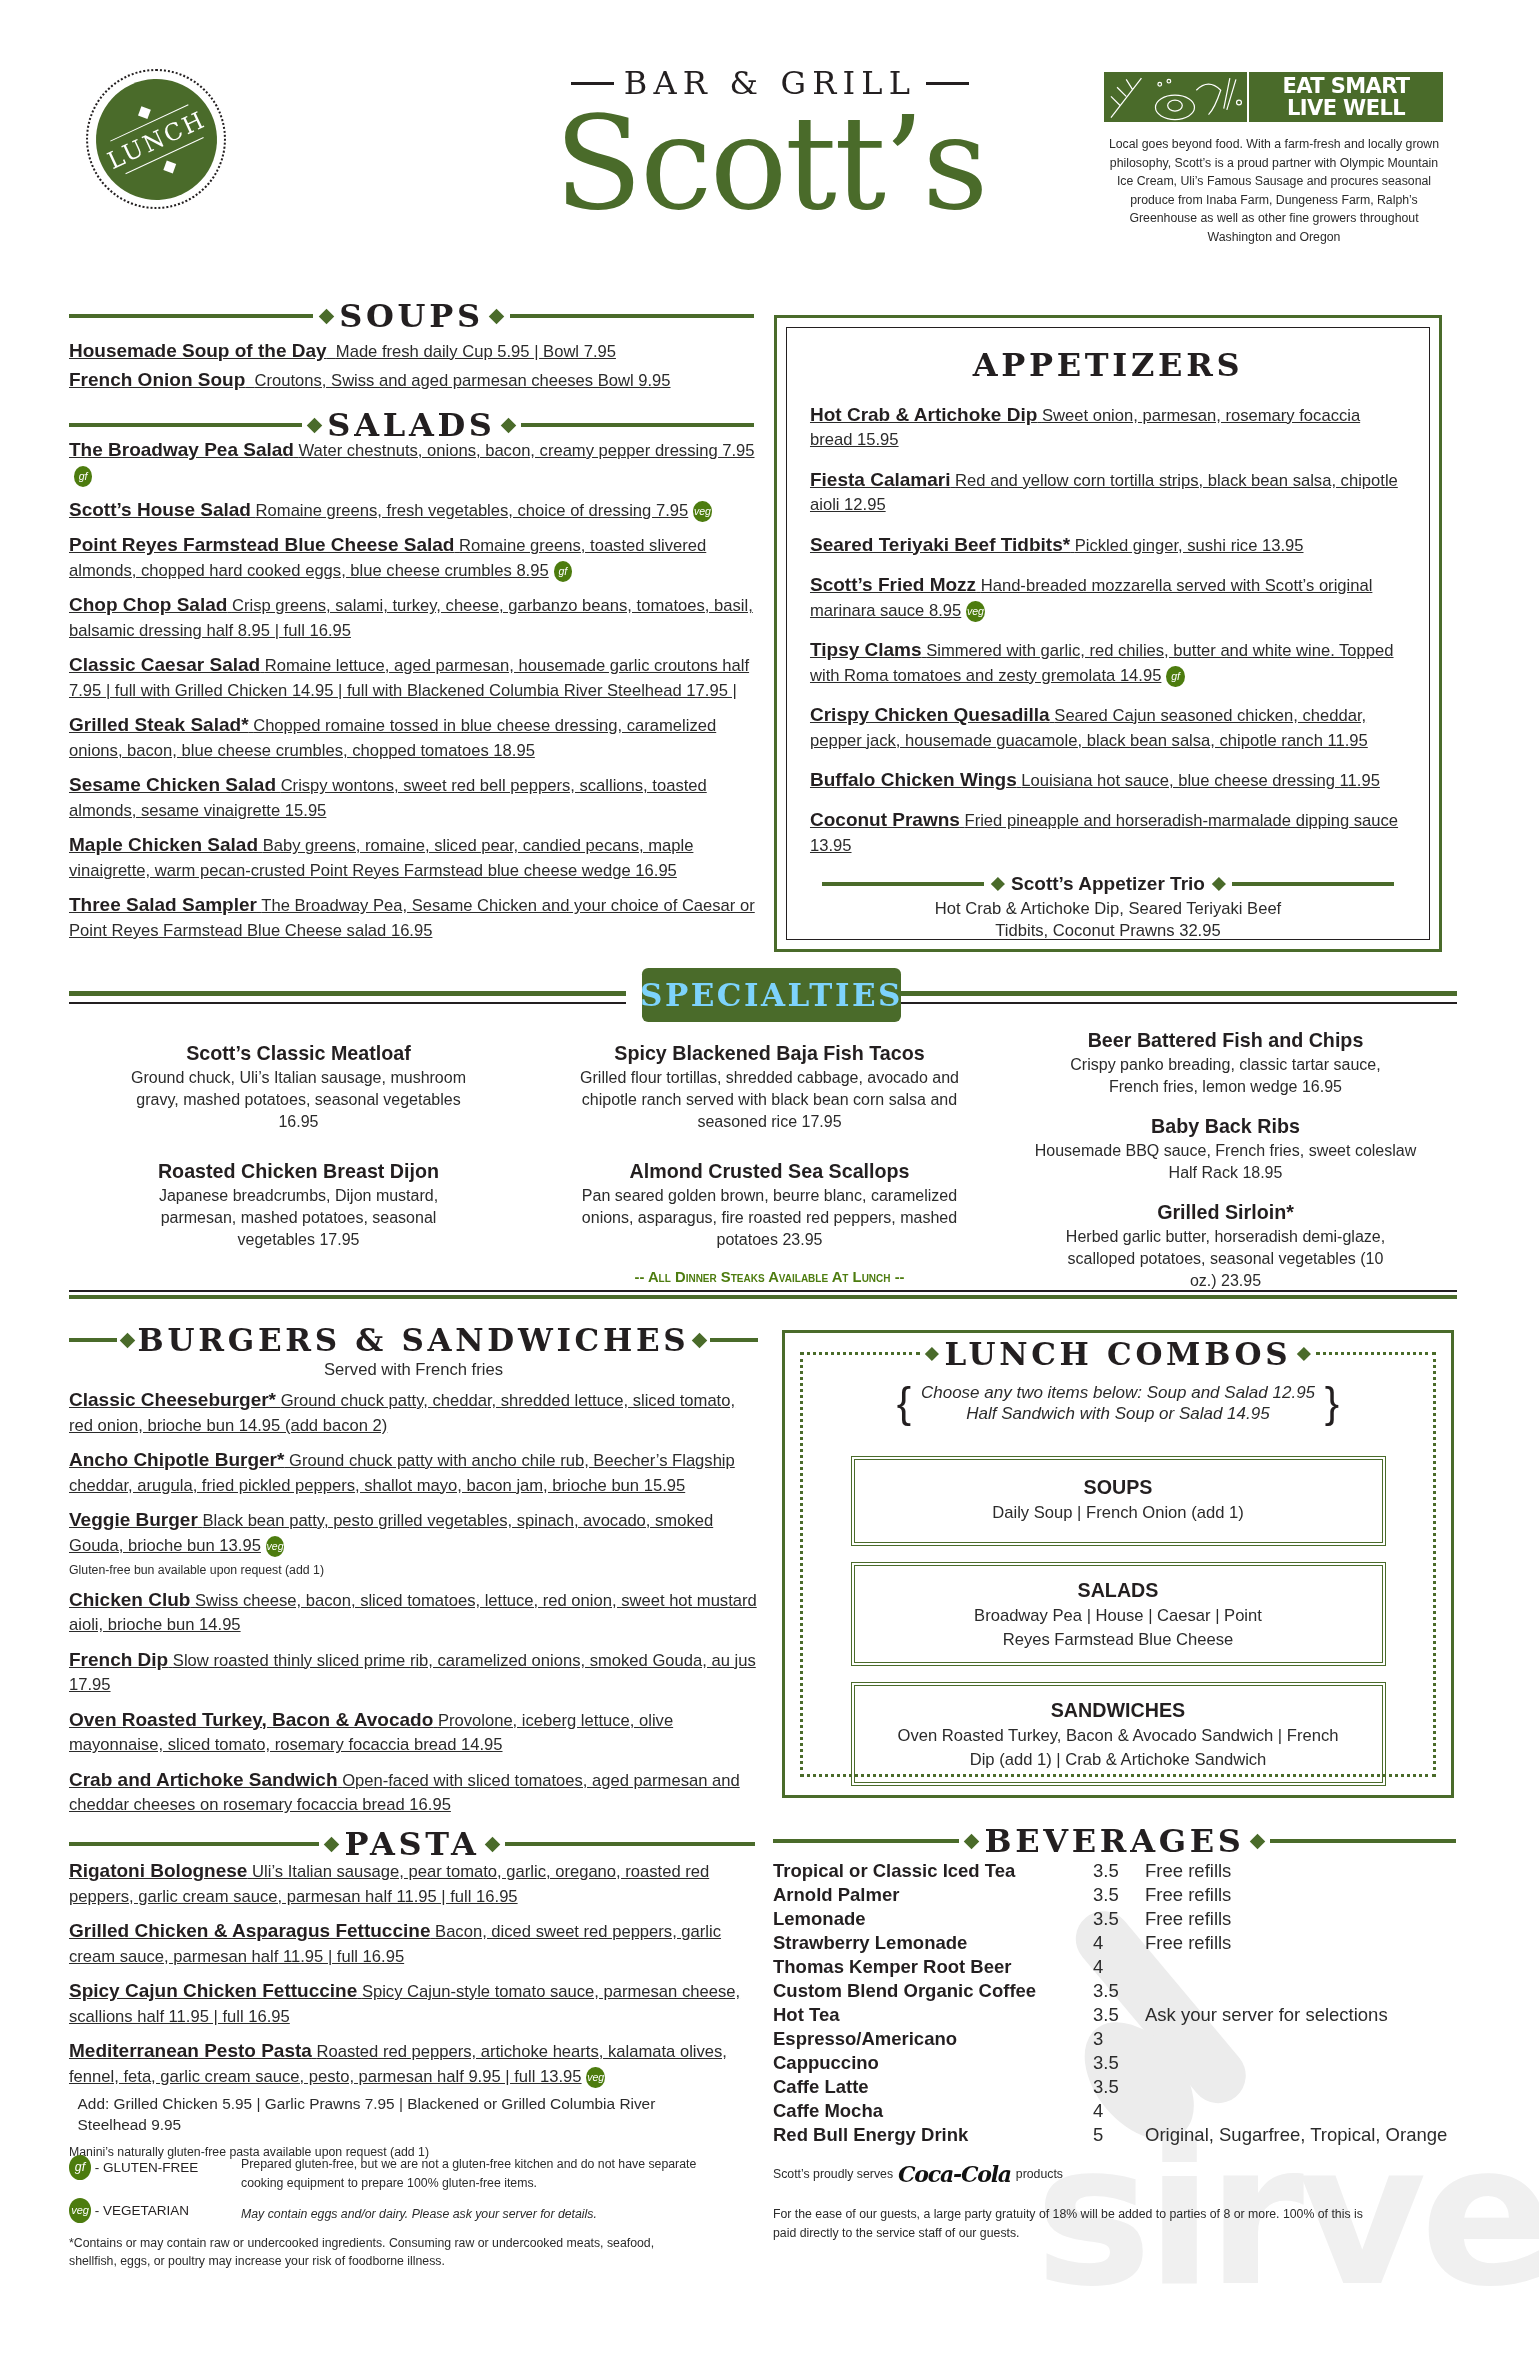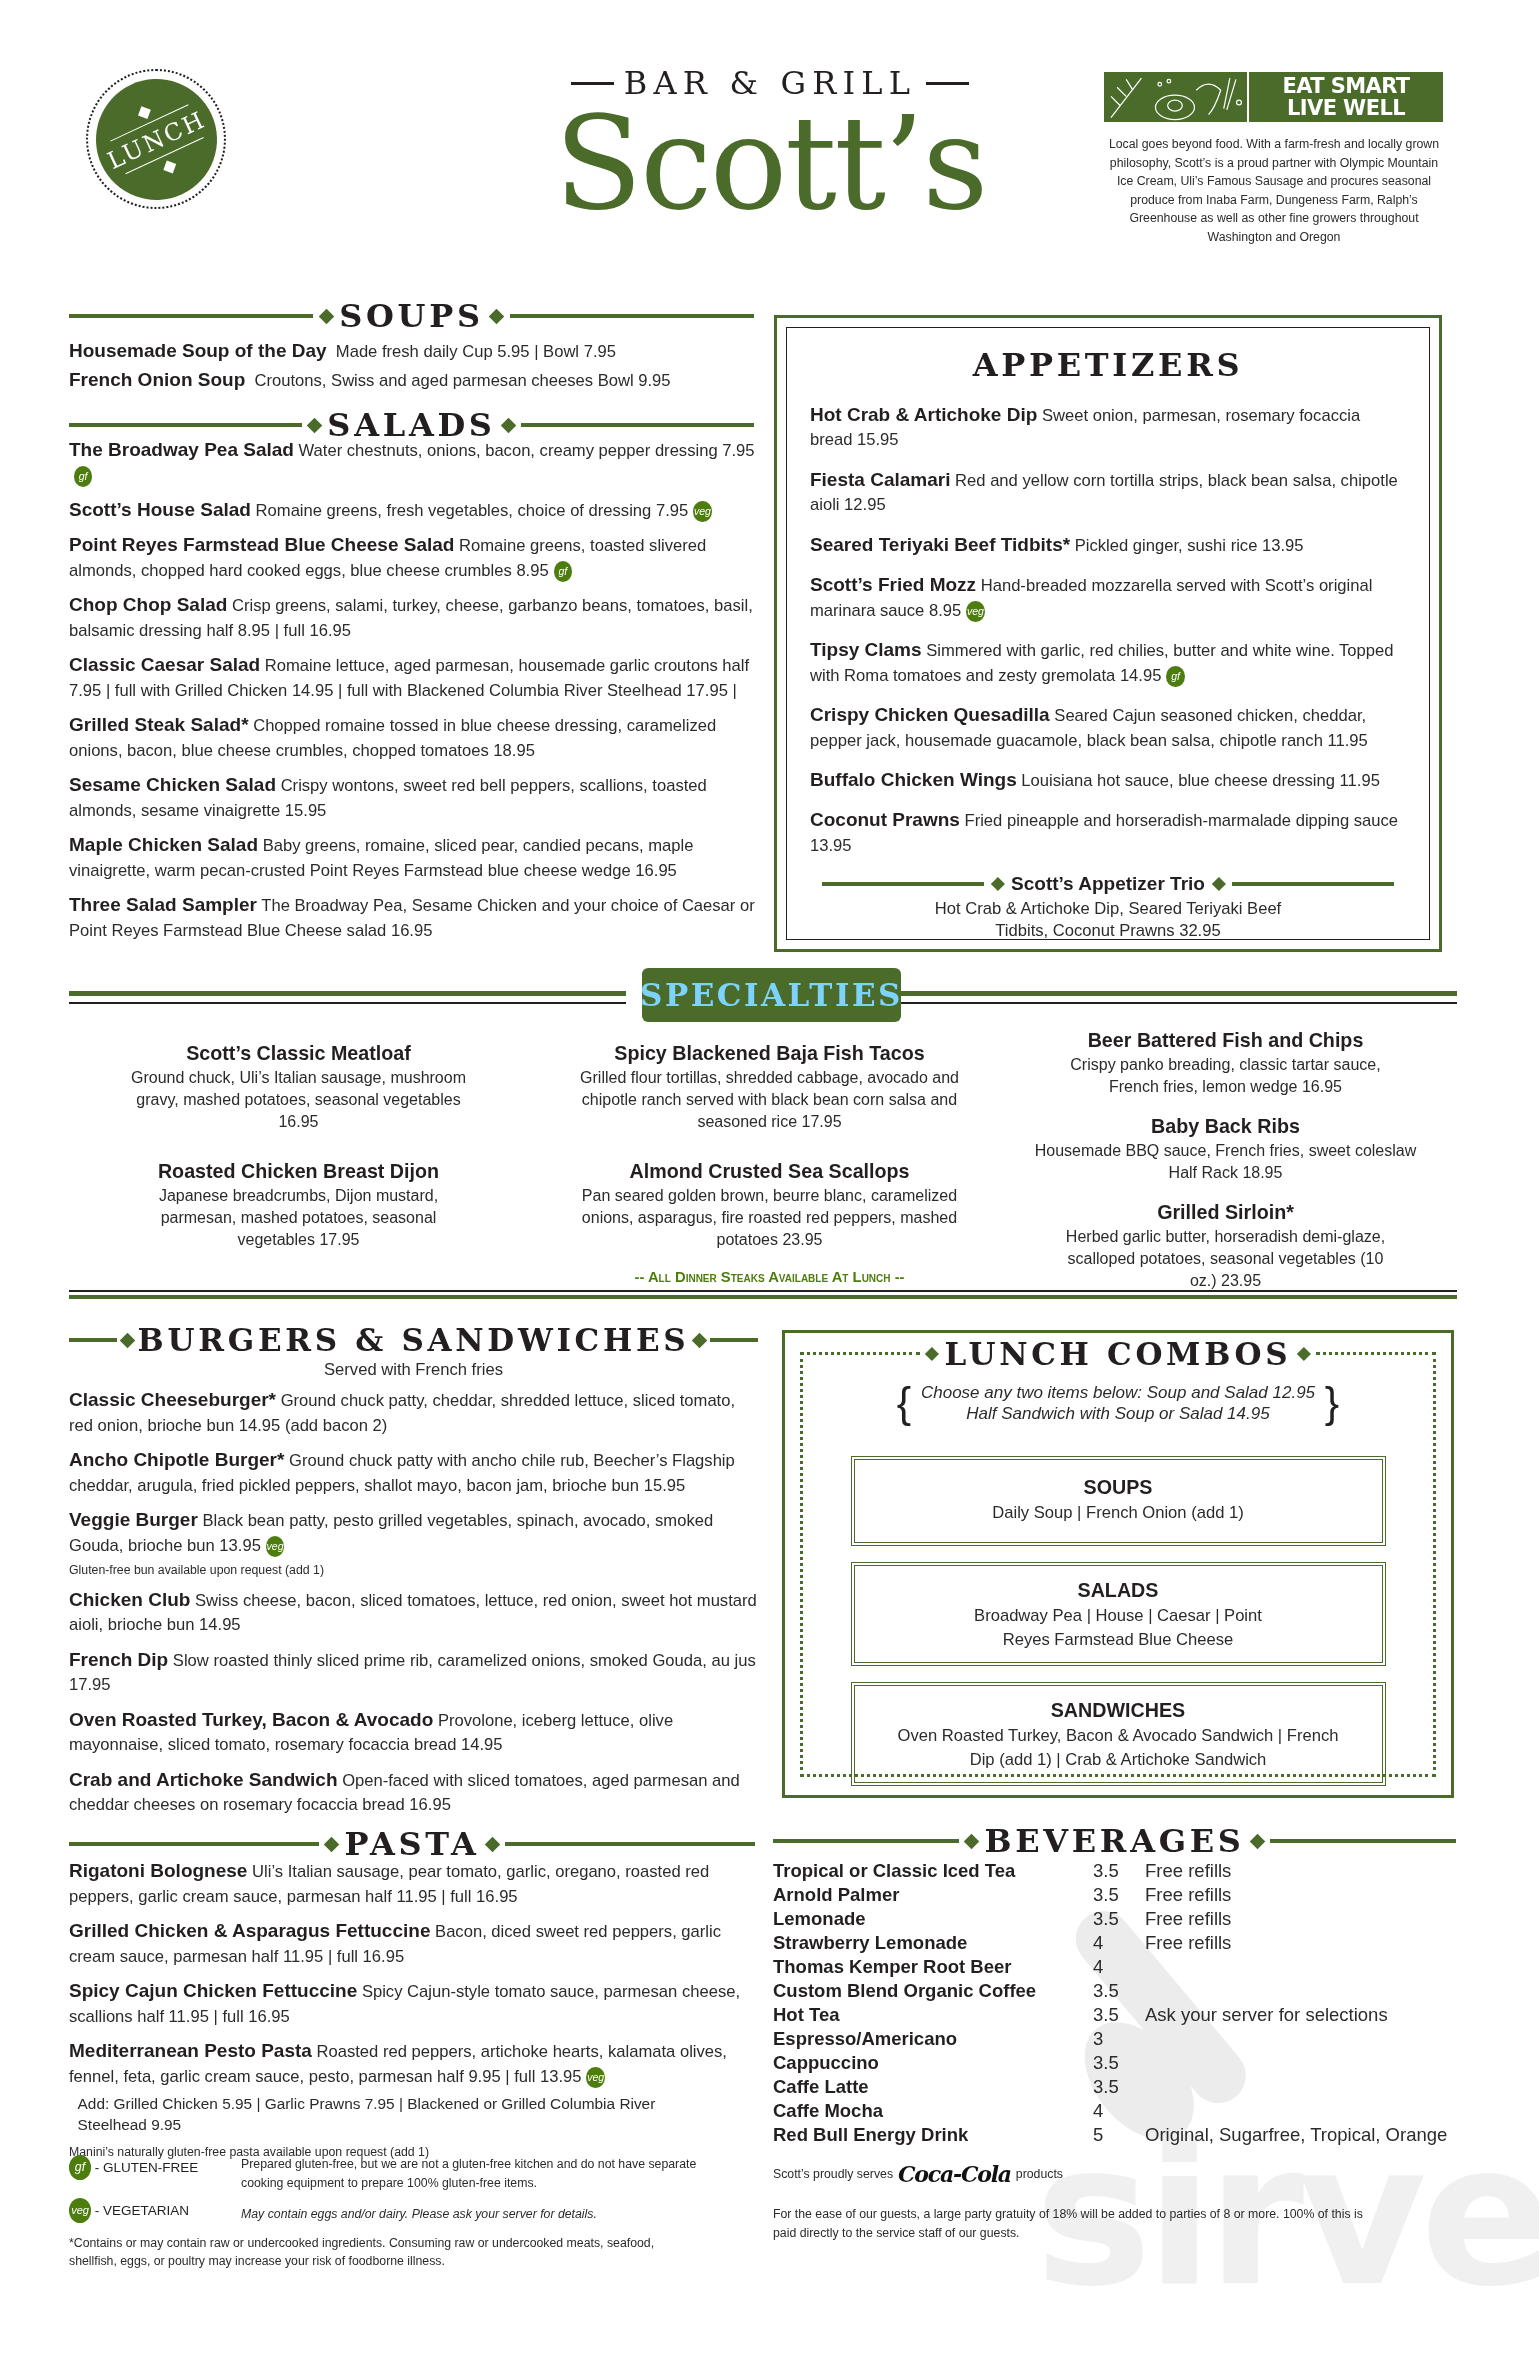--- a/index.html
+++ b/index.html
@@ -1,20 +1,20 @@
 <!DOCTYPE html>
 <html style="font-size:9.8px"><head>
 <meta charset="utf-8">
 <style>
   * { box-sizing: border-box; margin: 0; padding: 0; }
   html, body { width: 1539px; height: 2377px; background: #ffffff; overflow: hidden; }
   body { position: relative; font-family: "Liberation Sans", "DejaVu Sans", sans-serif; color: #231f20; }
   .abs { position: absolute; }
   .serif-head { font-family: "DejaVu Serif", "Liberation Serif", serif; font-weight: bold; letter-spacing: 3.7px; color: #231f20; }
-  .item { font-size: 16.6px; line-height: 24.6px; margin-bottom: 9.8px; color: #2b2b2b; }
+  .item { font-size: 16.6px; line-height: 24.6px; margin-bottom: 9.8px; color: #2b2b2b; text-decoration: underline; }
   .item .name { font-weight: bold; font-size: 19px; color: #231f20; }
   .item .desc { font-weight: normal; }
   .badge { display: inline-block; width: 18.5px; height: 21px; border-radius: 50%; background: #4d7c0f; color: #fff; font-size: 10.5px; line-height: 21px; text-align: center; font-style: italic; vertical-align: middle; margin-left: 4.9px; }
   .sec-head { position: absolute; display: flex; align-items: center; }
   .sec-head .line { flex: 1; height: 4.9px; background: #4a6b2a; }
   .sec-head .diamond { width: 11px; height: 11px; background: #4a6b2a; transform: rotate(45deg); margin: 0 7.4px; flex: none; }
   .sec-head .title { font-family: "DejaVu Serif", "Liberation Serif", serif; font-weight: bold; color: #231f20; letter-spacing: 3.7px; flex: none; }
   .spec-item { text-align: center; font-size: 16px; line-height: 22px; color: #2b2b2b; margin-bottom: 24.6px; }
   .spec-item .name { font-weight: bold; font-size: 19.7px; line-height: 27px; color: #231f20; display: block; }
   .combo-box { border: 1.8px double #4a6b2a; outline: 0.6px solid #4a6b2a; outline-offset: 2.5px; text-align: center; padding: 11px 6.2px; margin: 0 auto 22px; width: 529px; }

